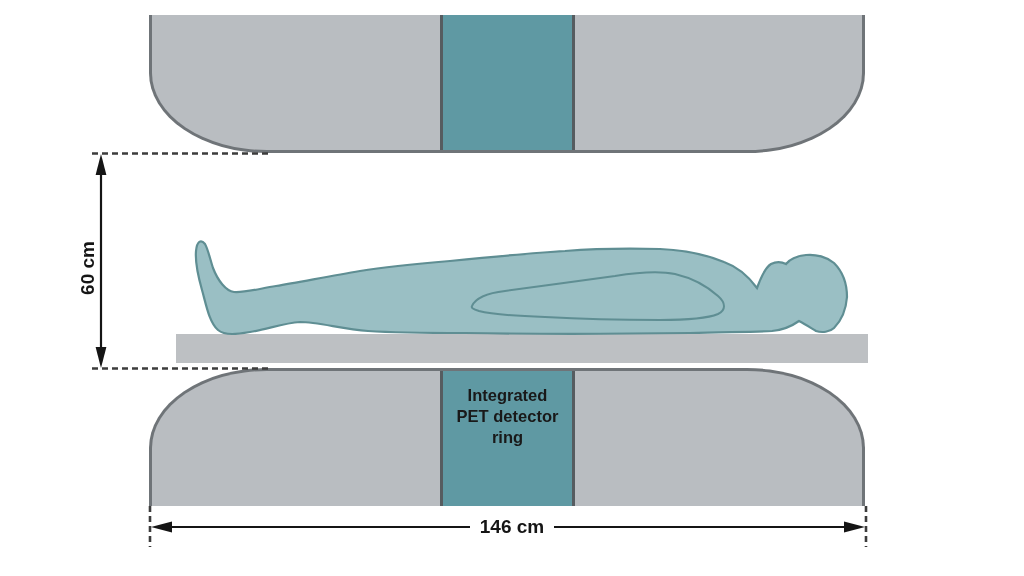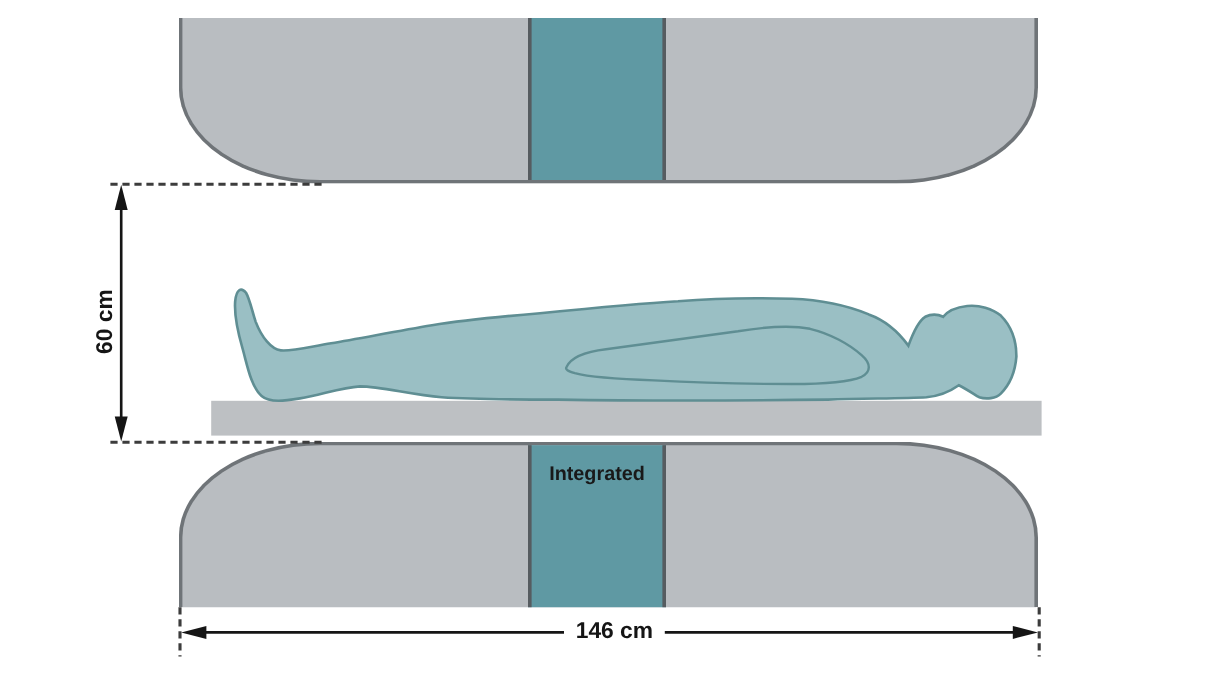--- a/index.html
+++ b/index.html
@@ -22,21 +22,21 @@
     border-top:none;
     border-radius:0 0 118px 118px / 0 0 80px 80px;
   }
   .gantry-bottom{
     top:368px;
     border-bottom:none;
     border-radius:118px 118px 0 0 / 80px 80px 0 0;
   }
   .detector{
     position:absolute;
-    left:288px;top:0;bottom:0;width:115px;
+    left:288px;top:0;bottom:0;width:135px;
     background:var(--detector-fill);
     border-left:3px solid var(--detector-border);
     border-right:3px solid var(--detector-border);
     box-sizing:border-box;
   }
   .detector-label{
     position:absolute;left:0;right:0;top:14px;
     text-align:center;
     font-size:16.5px;font-weight:700;line-height:21px;
     color:#191919;
@@ -80,20 +80,22 @@
 <body>
 
 <div class="gantry gantry-top">
   <div class="detector"></div>
 </div>
 
 <div class="gantry gantry-bottom">
   <div class="detector">
     <div class="detector-label">
       <span>Integrated</span>
+      <span>PET detector</span>
+      <span>ring</span>
     </div>
   </div>
 </div>
 
 <div class="patient-table"></div>
 
 <svg class="overlay" viewBox="0 0 1024 576">
 
   <path class="body-shape" d="
     M 205 244

